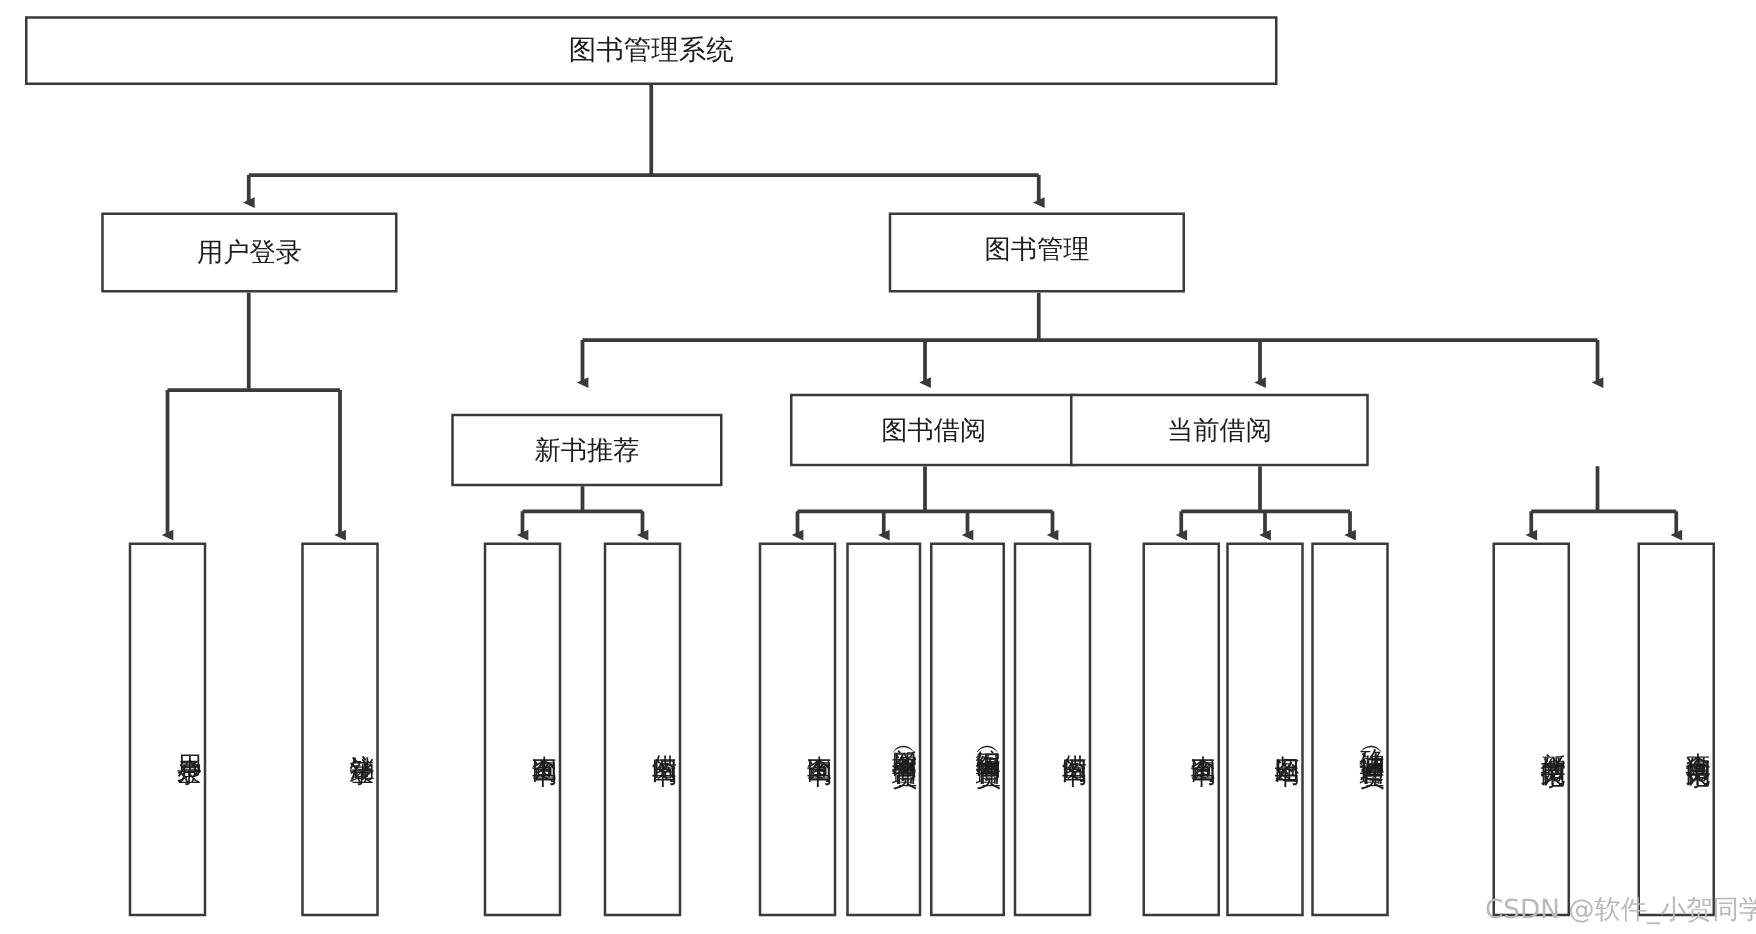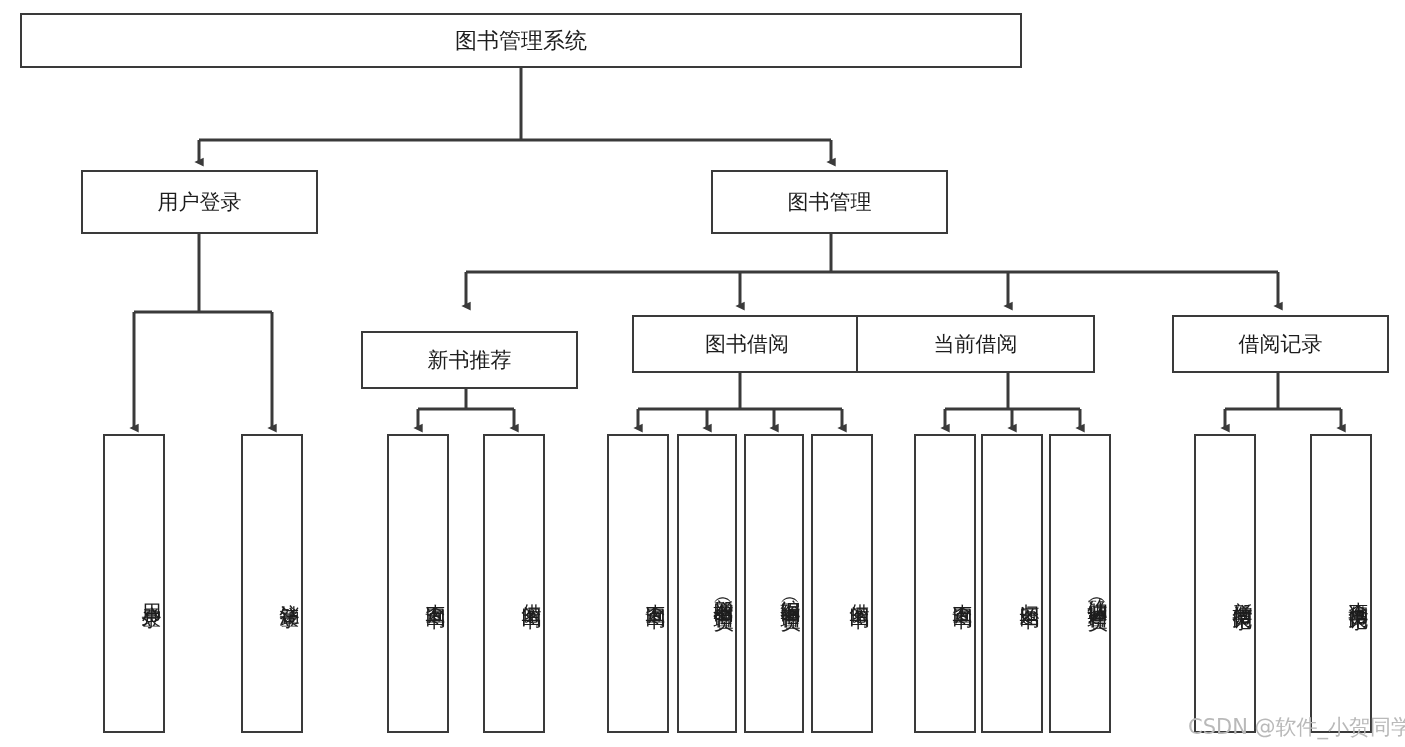--- a/index.html
+++ b/index.html
@@ -125,35 +125,32 @@
     </g>
   </svg>
 
   <div class="node root" style="left:20px; top:13px; width:1002px; height:55px;">
     <span>图书管理系统</span>
   </div>
 
   <div class="node h" style="left:81px; top:170px; width:237px; height:64px;">
     <span>用户登录</span>
   </div>
-  <div class="node h" style="left:711px; top:170px; width:237px; height:64px;">
+  <div class="node h" style="left:711px; top:170px; width:237px; height:64px;font-family:Liberation Mono, monospace;">
     <span>图书管理</span>
   </div>
 
   <div class="node h" style="left:361px; top:331px; width:217px; height:58px;">
     <span>新书推荐</span>
   </div>
   <div class="node h" style="left:632px; top:315px; width:230px; height:58px;">
     <span>图书借阅</span>
   </div>
   <div class="node h" style="left:856px; top:315px; width:239px; height:58px;">
     <span>当前借阅</span>
-  </div>
-  <div class="node h" style="left:1172px; top:315px; width:217px; height:58px;">
-    <span>借阅记录</span>
   </div>
 
   <div class="node v" style="left:103px; top:434px; width:62px; height:299px;">
     <span class="vtxt">用户登录</span>
   </div>
   <div class="node v" style="left:241px; top:434px; width:62px; height:299px;">
     <span class="vtxt">注销登录</span>
   </div>
 
   <div class="node v" style="left:387px; top:434px; width:62px; height:299px;">

